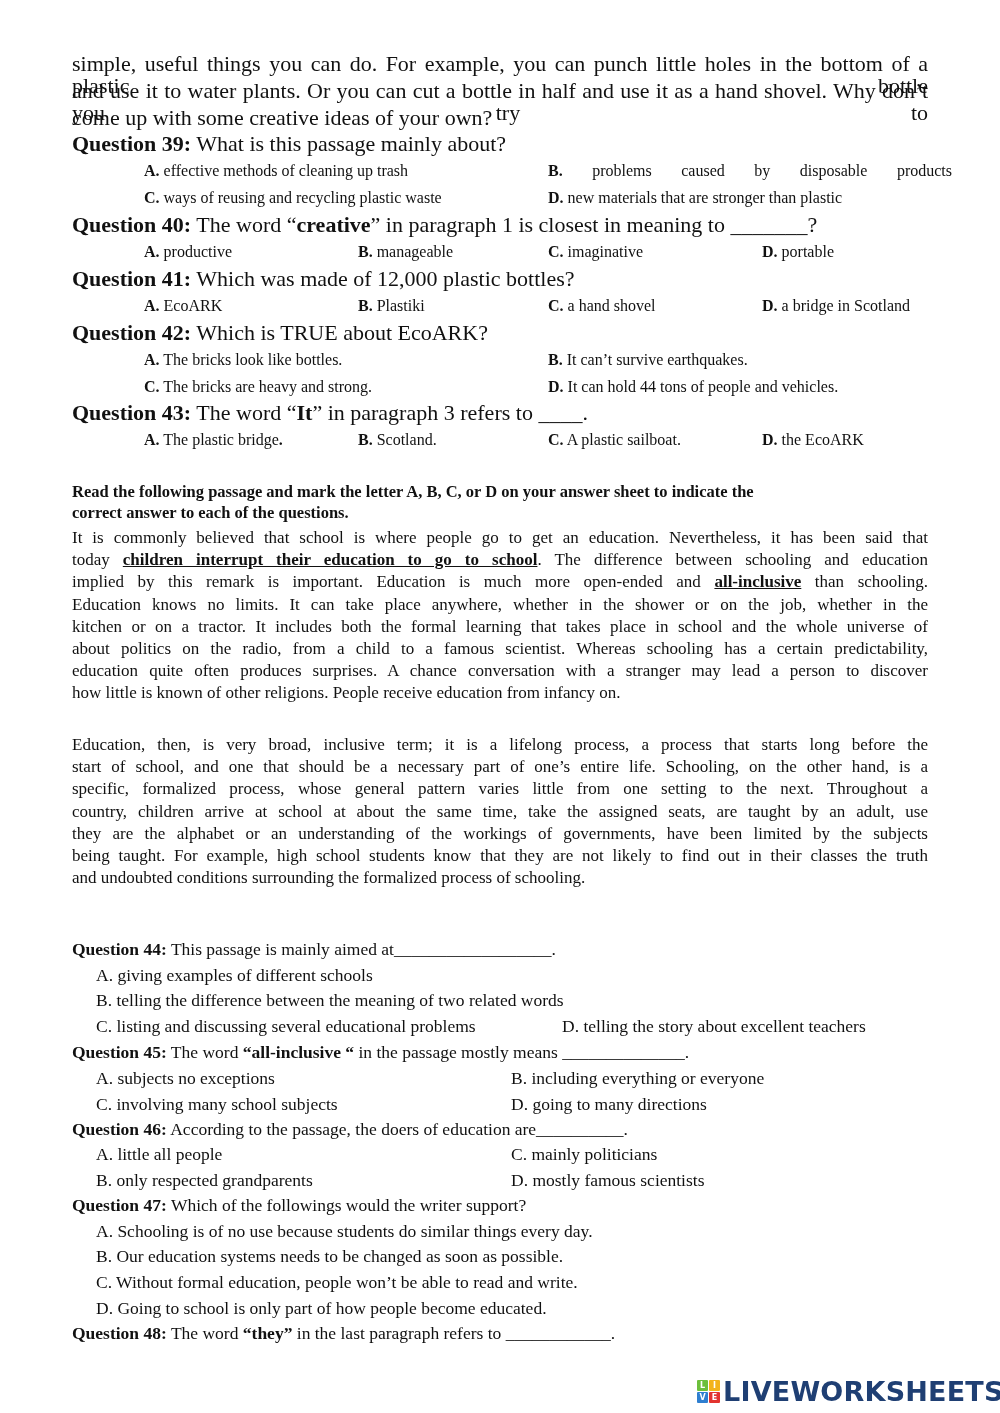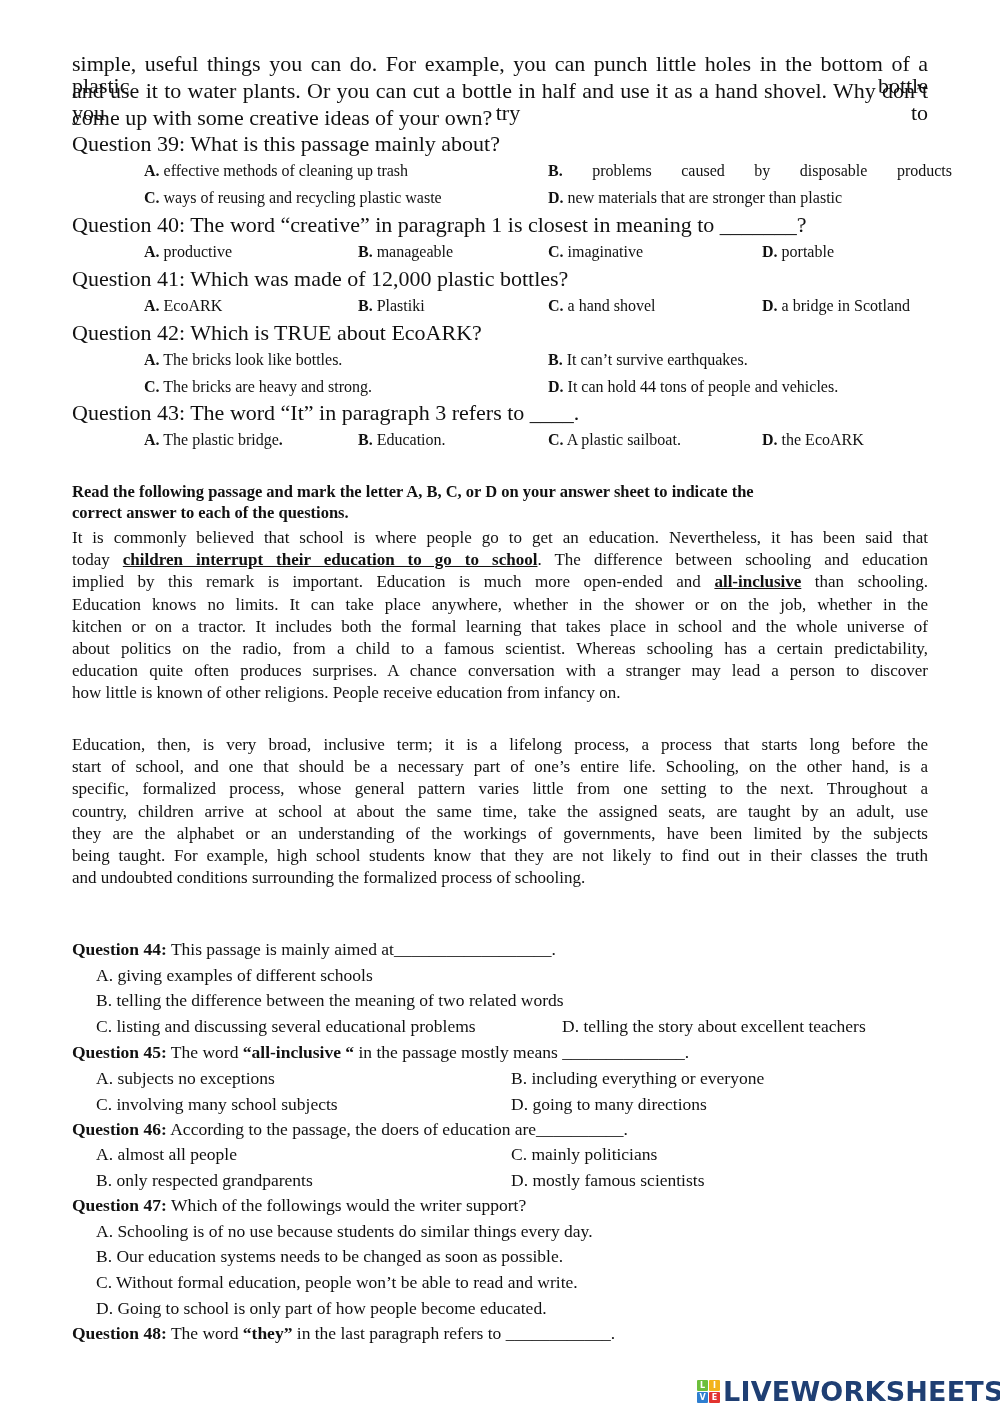--- a/index.html
+++ b/index.html
@@ -1,21 +1,21 @@
 <!DOCTYPE html>
 <html><head>
 <meta charset="utf-8">
 <style>
   html, body { margin: 0; padding: 0; background: #ffffff; }
   body { width: 1000px; height: 1413px; position: relative; overflow: hidden;
          font-family: "Liberation Serif", "DejaVu Serif", serif; color: #111; }
   .page { position: absolute; left: 72px; top: 0; width: 856px; }
   .line { position: absolute; left: 0; white-space: nowrap; font-size: 22px; line-height: 22px; }
   .just { width: 856px; text-align: justify; text-align-last: justify; white-space: normal; }
-  .q b { font-weight: normal; text-align: center; }
+  .q b { font-weight: bold; text-align: center; }
   .opt { position: absolute; white-space: nowrap; font-size: 16px; line-height: 22px; margin-left: 24px; }
   .opt b { font-weight: bold; }
   .instr { position: absolute; left: 0; width: 856px; font-size: 16.5px; line-height: 21px; font-weight: bold; }
   .p2 { position: absolute; left: 0; width: 856px; font-size: 17px; line-height: 22.2px; text-align: justify; }
   .p2 .l { display: block; text-align: justify; text-align-last: justify; height: 22.2px; }
   .p2 .l.last { text-align-last: left; }
   .u { text-decoration: underline; font-weight: bold; }
   .q2 { position: absolute; left: 0; white-space: nowrap; font-size: 17.5px; line-height: 22px; }
   .o2 { position: absolute; white-space: nowrap; font-size: 17.5px; line-height: 22px; }
   .logo { position: absolute; left: 697px; top: 1378px; height: 26px; display: flex; align-items: center; }
@@ -66,21 +66,21 @@
   <div class="opt" style="top:349px; left:48px"><b>A.</b> <span>The bricks look like bottles.</span></div>
   <div class="opt" style="top:349px; left:452px"><b>B.</b> <span>It can’t survive earthquakes.</span></div>
   <div class="opt" style="top:376px; left:48px"><b>C.</b> <span>The bricks are heavy and strong.</span></div>
   <div class="opt" style="top:376px; left:452px"><b>D.</b> <span>It can hold 44 tons of people and vehicles.</span></div>
 
   <div class="line q" style="top:402px">
     <b>Question 43:</b>
     <span>The word “</span><b>It</b><span>” in paragraph 3 refers to ____.</span>
   </div>
   <div class="opt" style="top:429px; left:48px"><b>A.</b> <span>The plastic bridge</span><b>.</b></div>
-  <div class="opt" style="top:429px; left:262px"><b>B.</b> <span>Education.</span></div>
+  <div class="opt" style="top:429px; left:262px"><b>B.</b> <span>Scotland.</span></div>
   <div class="opt" style="top:429px; left:452px"><b>C.</b> <span>A plastic sailboat.</span></div>
   <div class="opt" style="top:429px; left:666px"><b>D.</b> <span>the EcoARK</span></div>
 
   <div class="instr" style="top:481px">
     <div>Read the following passage and mark the letter A, B, C, or D on your answer sheet to indicate the</div>
     <div>correct answer to each of the questions.</div>
   </div>
 
   <div class="p2" style="top:527px">
     <span class="l">It is commonly believed that school is  where people go to get an education. Nevertheless, it has been said that</span>
@@ -116,21 +116,21 @@
     <b>Question 45:</b><span> The word </span><b>“all-inclusive “</b><span> in the passage mostly means ______________.</span>
   </div>
   <div class="o2" style="top:1067px; left:24px">A. subjects no exceptions</div>
   <div class="o2" style="top:1067px; left:439px">B. including everything or everyone</div>
   <div class="o2" style="top:1093px; left:24px">C. involving many school subjects</div>
   <div class="o2" style="top:1093px; left:439px">D. going to many directions</div>
 
   <div class="q2" style="top:1118px">
     <b>Question 46:</b><span> According to the passage, the doers of education are__________.</span>
   </div>
-  <div class="o2" style="top:1143px; left:24px">A. almost all people</div>
+  <div class="o2" style="top:1143px; left:24px">A. little all people</div>
   <div class="o2" style="top:1143px; left:439px">C. mainly politicians</div>
   <div class="o2" style="top:1169px; left:24px">B. only respected grandparents</div>
   <div class="o2" style="top:1169px; left:439px">D. mostly famous scientists</div>
 
   <div class="q2" style="top:1194px">
     <b>Question 47:</b>
     <span>Which of the followings would the writer support?</span>
   </div>
   <div class="o2" style="top:1220px; left:24px">A. Schooling is of no use because students do similar things every day.</div>
   <div class="o2" style="top:1245px; left:24px">B. Our education systems needs to be changed as soon as possible.</div>

